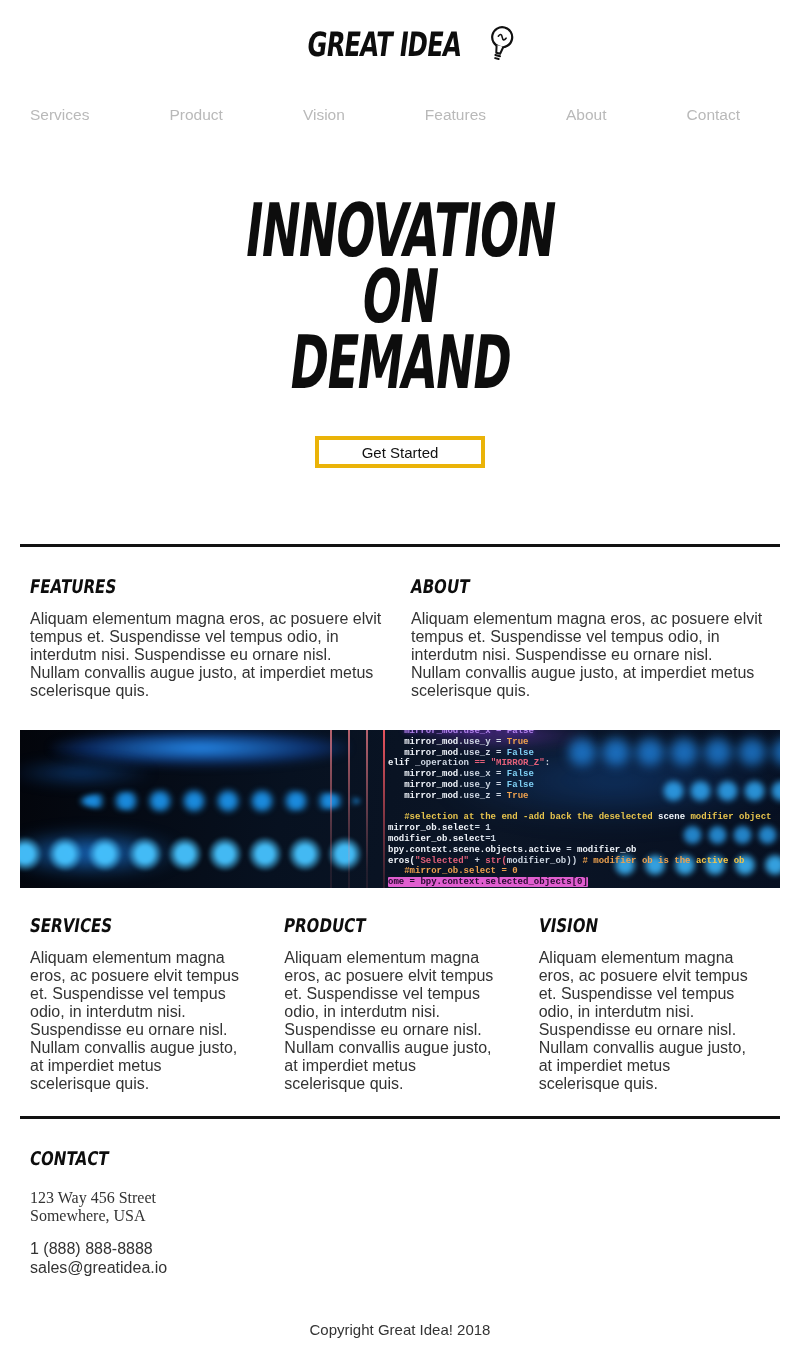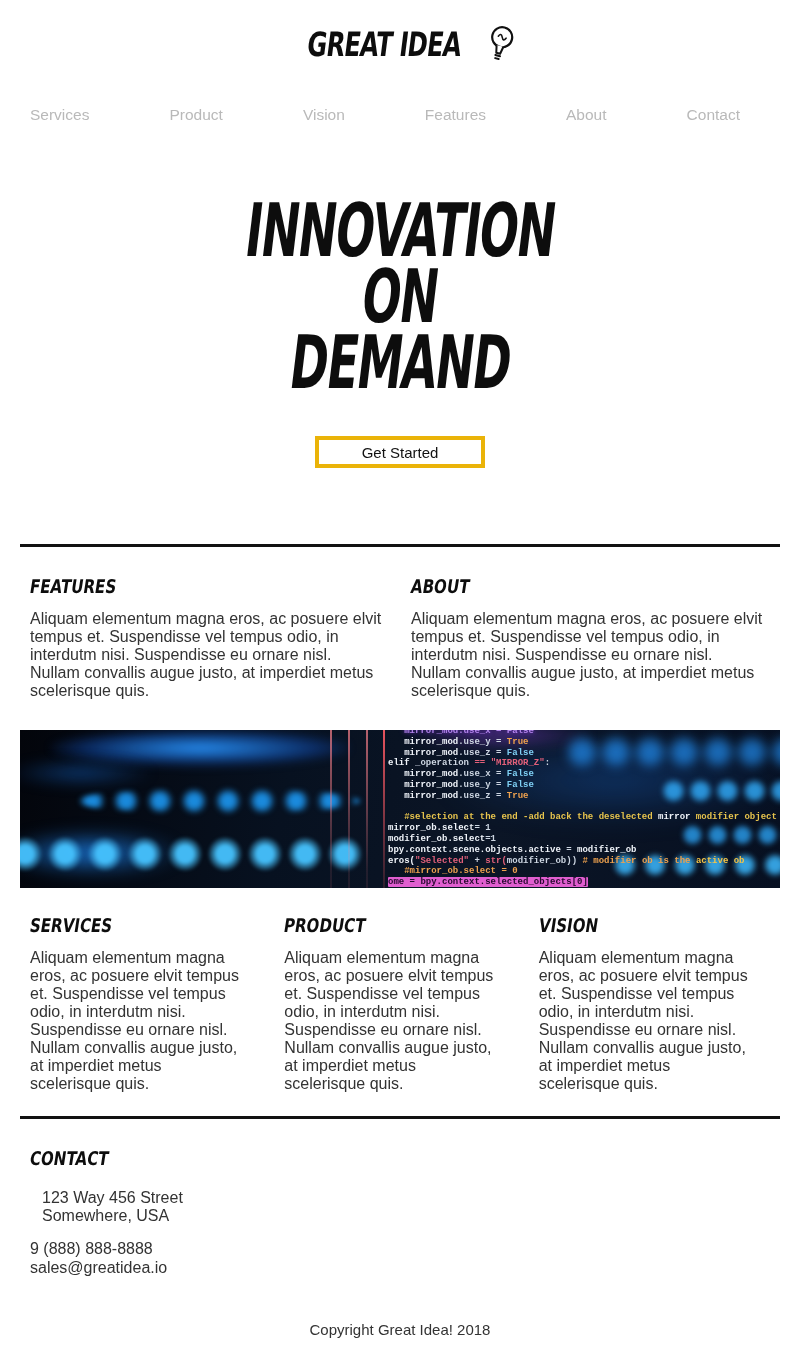--- a/index.html
+++ b/index.html
@@ -57,21 +57,21 @@
   .sg-c{color:#7fd0f5;}
   .sg-p{color:#e2607a;}
   .sg-y{color:#e7c44d;}
   .sg-v{color:#b183ea;text-shadow:0 0 5px rgba(140,60,240,.9);}
   .sg-m{background:#e05ecf;color:#26082f;border-radius:1px;}
   .sg-h{color:#f5c445;}
 
   
   .contact{padding:30px 30px 0;}
   .contact p{font-size:16px;line-height:18px;color:#333;}
-  .c-addr{margin:20px 12px 0;}
+  .c-addr{margin:20px 0 0;font-family:Liberation Serif, serif;}
   .c-phone{margin:15px 0 0;}
   .c-email{margin:1px 0 0;}
   footer{text-align:center;margin-top:44px;padding-bottom:26px;}
   footer p{margin:0;font-size:15px;color:#333;}
 </style>
 </head>
 <body>
 
 <div class="page">
 
@@ -136,21 +136,21 @@
     <div class="vl v4"></div>
     <div class="code">
       <div class="code-line"><span class="sg-v">   mirror_mod.use_x = False</span></div>
       <div class="code-line"><span class="sg-w">   </span><span class="sg-b">mirror_mod</span><span class="sg-w">.use_y = </span><span class="sg-o">True</span></div>
       <div class="code-line"><span class="sg-w">   </span><span class="sg-b">mirror_mod</span><span class="sg-w">.use_z = </span><span class="sg-c">False</span></div>
       <div class="code-line"><span class="sg-b">elif </span><span class="sg-w">_operation</span><span class="sg-p"> == </span><span class="sg-p">"MIRROR_Z"</span><span class="sg-w">:</span></div>
       <div class="code-line"><span class="sg-w">   </span><span class="sg-b">mirror_mod</span><span class="sg-w">.use_x = </span><span class="sg-c">False</span></div>
       <div class="code-line"><span class="sg-w">   </span><span class="sg-b">mirror_mod</span><span class="sg-w">.use_y = </span><span class="sg-c">False</span></div>
       <div class="code-line"><span class="sg-w">   </span><span class="sg-b">mirror_mod</span><span class="sg-w">.use_z = </span><span class="sg-o">True</span></div>
       <div class="code-line"></div>
-      <div class="code-line"><span class="sg-y">   #selection at the end -add back the deselected </span><span class="sg-b">mirror </span><span class="sg-y">modifier object</span></div>
+      <div class="code-line"><span class="sg-y">   #selection at the end -add back the deselected </span><span class="sg-b">scene </span><span class="sg-y">modifier object</span></div>
       <div class="code-line"><span class="sg-b">mirror_ob.select</span><span class="sg-w">= 1</span></div>
       <div class="code-line"><span class="sg-b">modifier_ob.select</span><span class="sg-w">=1</span></div>
       <div class="code-line"><span class="sg-b">bpy.context.scene.objects.active</span><span class="sg-w"> = </span><span class="sg-b">modifier_ob</span></div>
       <div class="code-line"><span class="sg-b">eros(</span><span class="sg-p">"Selected"</span><span class="sg-w"> + </span><span class="sg-p">str(</span><span class="sg-w">modifier_ob</span><span class="sg-w">)) </span><span class="sg-o"># modifier ob is the </span><span class="sg-h">active ob</span></div>
       <div class="code-line"><span class="sg-o">   #mirror_ob.select = 0</span></div>
       <div class="code-line"><span class="sg-m">ome = bpy.context.selected_objects[0]</span></div>
     </div>
   </figure>
 
   <section class="three-col">
@@ -169,21 +169,21 @@
   </section>
 
   <hr class="rule rule-2">
 
   <section class="contact">
     <h2 class="comic sec-h">CONTACT</h2>
     <p class="c-addr">
       <span style="display:block">123 Way 456 Street</span>
       <span style="display:block">Somewhere, USA</span>
     </p>
-    <p class="c-phone">9 (888) 888-8888</p>
+    <p class="c-phone">1 (888) 888-8888</p>
     <p class="c-email">sales@greatidea.io</p>
   </section>
 
   <footer>
     <p>Copyright Great Idea! 2018</p>
   </footer>
 
 </div>
 
 </body></html>

